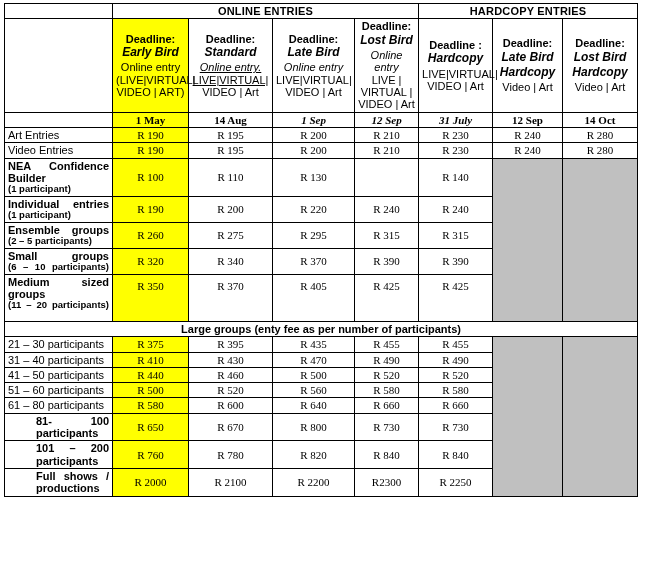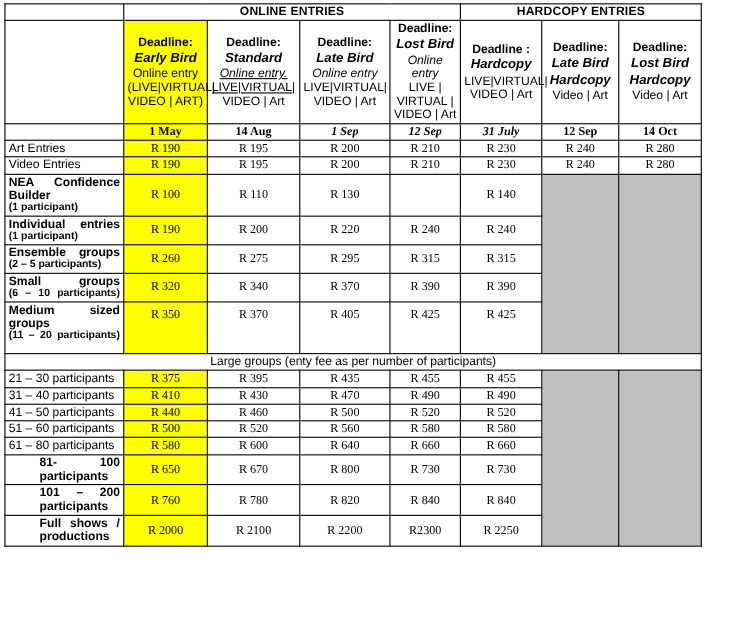--- a/index.html
+++ b/index.html
@@ -76,21 +76,21 @@
     font-size:9.5px;
     display:block;
     text-align:left;
     text-align-last:left;
   }
   .rowlabel.plain{font-weight:normal;text-align:left;text-align-last:left;}
   .rowlabel.justified{text-align:justify;text-align-last:justify;padding-left:31px;}
   .sectionband{
     text-align:center;
     font-family:"Liberation Sans", sans-serif;
-    font-weight:normal;
+    font-weight:bold;
     font-size:12px;
     padding:4px 2px;
   }
   .nbsp{display:block;height:9px;}
 </style>
 </head>
 <body>
 
 <div id="wrap">
   <table class="pricing">

